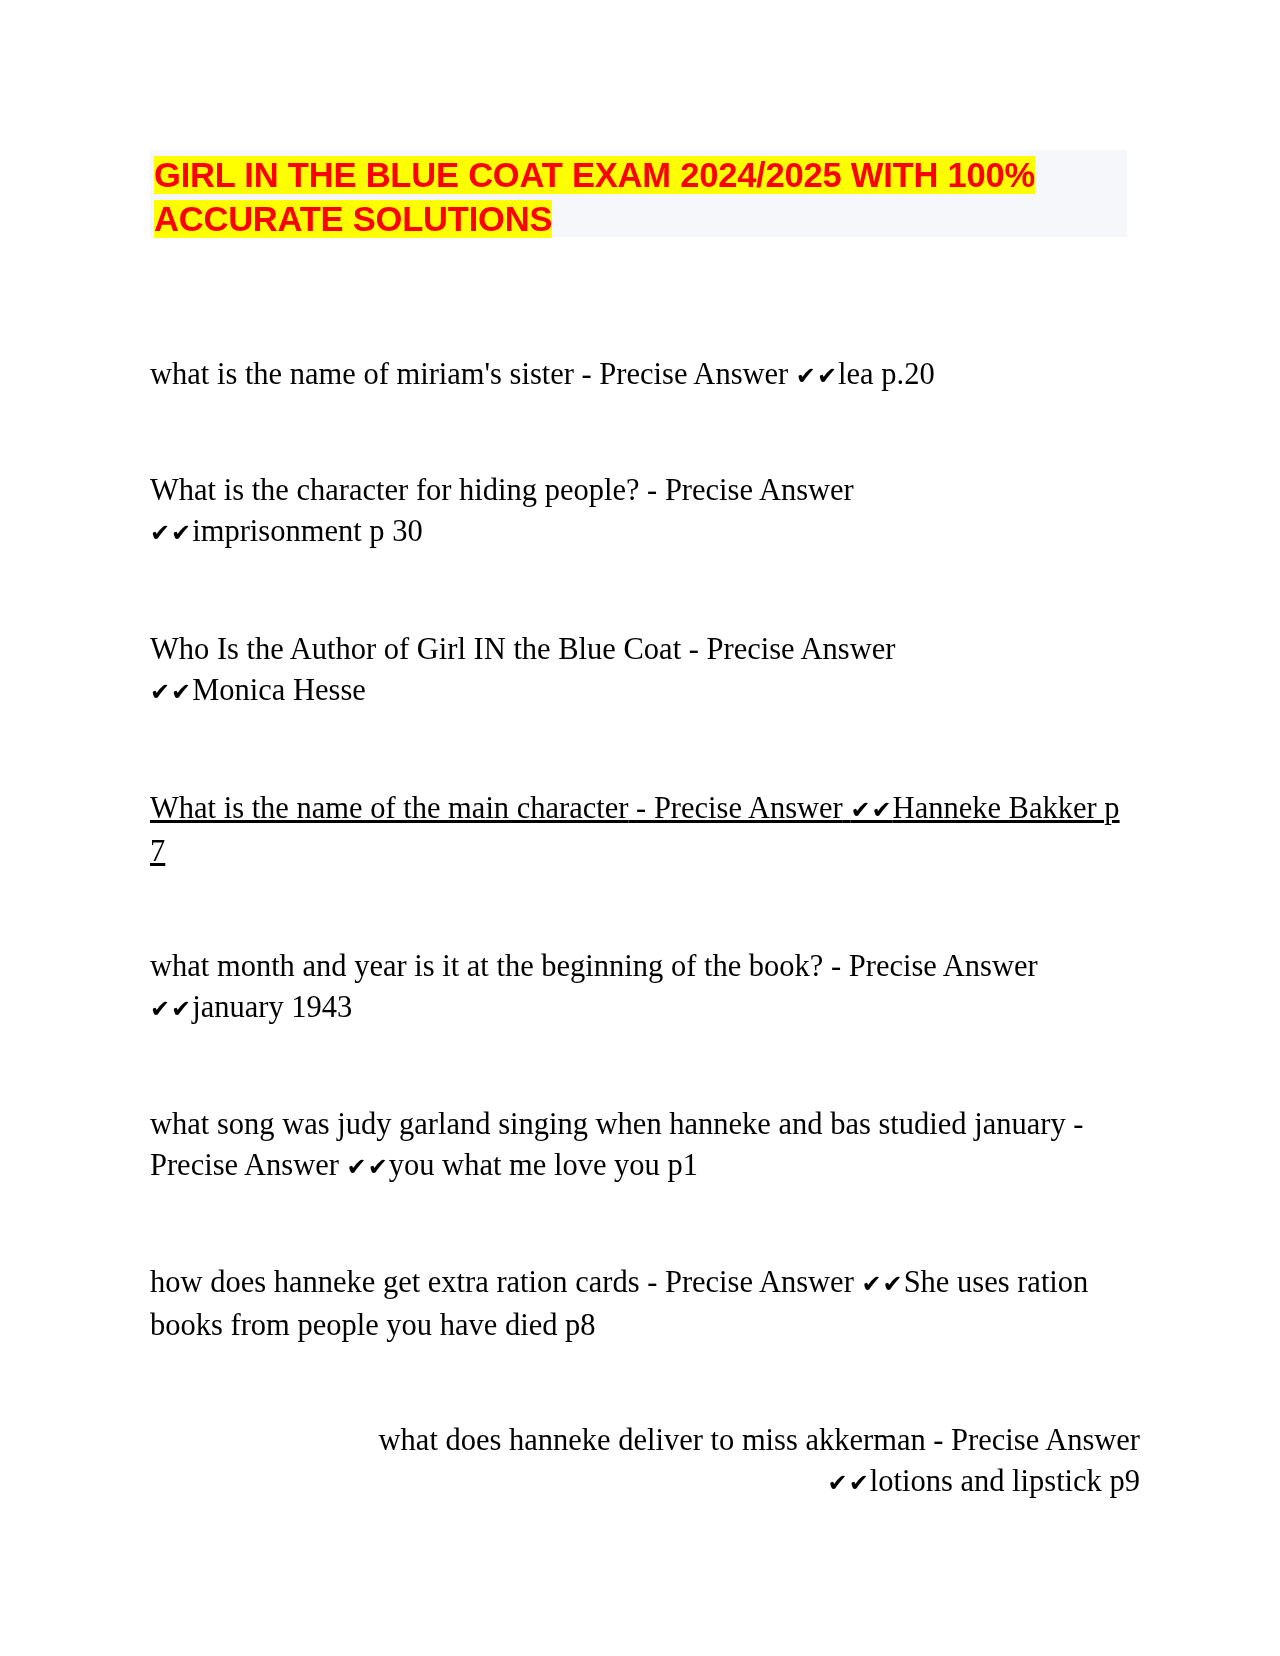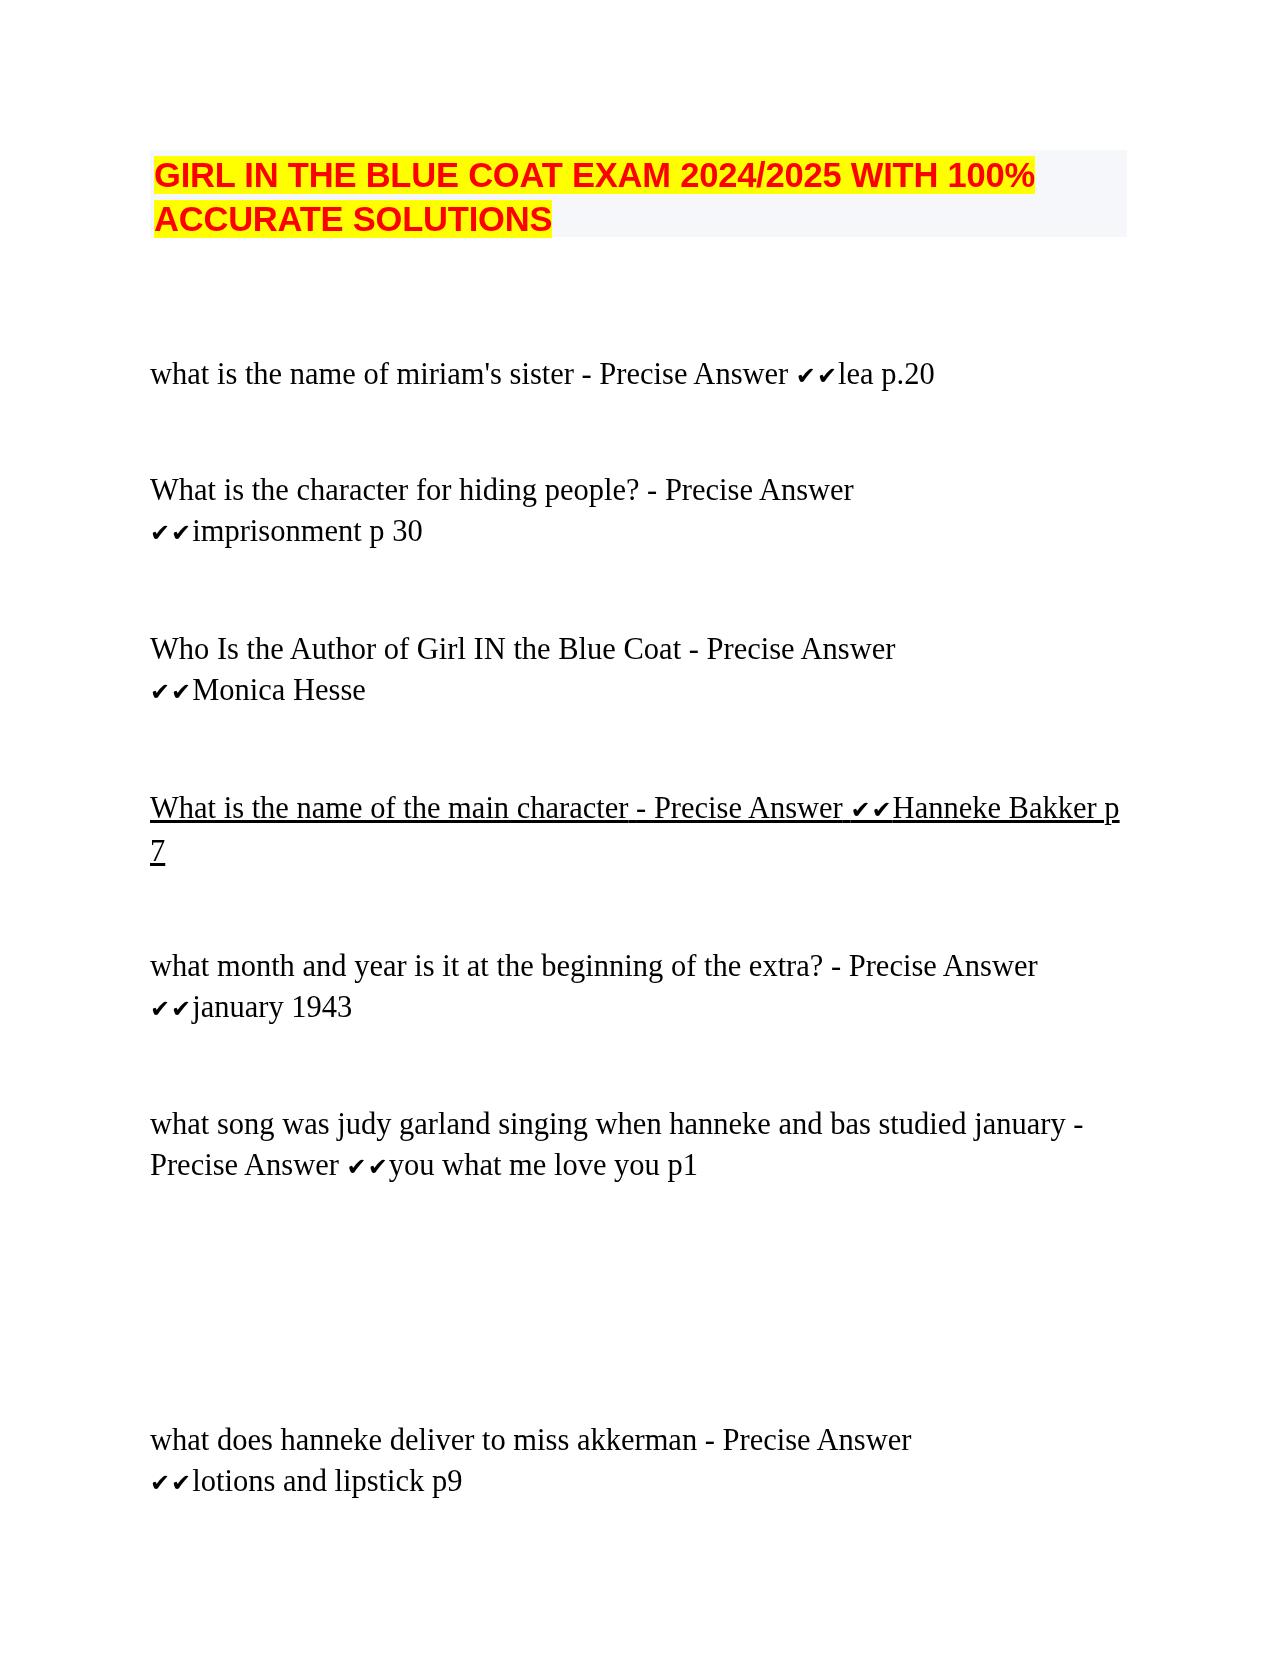--- a/index.html
+++ b/index.html
@@ -69,20 +69,21 @@
   </div>
 
   <p class="qa" style="top:354px;"><span>what is the name of miriam's sister</span> <span>- Precise Answer</span> <span class="check">✔✔</span><span>lea p.20</span></p>
 
   <p class="qa" style="top:470px;"><span>What is the character for hiding people?</span> <span>- Precise Answer</span><br><span class="check">✔✔</span><span>imprisonment p 30</span></p>
 
   <p class="qa" style="top:629px;"><span>Who Is the Author of Girl IN the Blue Coat</span> <span>- Precise Answer</span><br><span class="check">✔✔</span><span>Monica Hesse</span></p>
 
   <p class="qa" style="top:788px;text-decoration:underline;"><span>What is the name of the main character</span> <span>- Precise Answer</span> <span class="check">✔✔</span><span>Hanneke Bakker p 7</span></p>
 
-  <p class="qa" style="top:946px;"><span>what month and year is it at the beginning of the extra?</span> <span>- Precise Answer</span><br><span class="check">✔✔</span><span>january 1943</span></p>
+  <p class="qa" style="top:946px;"><span>what month and year is it at the beginning of the book?</span> <span>- Precise Answer</span><br><span class="check">✔✔</span><span>january 1943</span></p>
 
   <p class="qa" style="top:1104px;"><span>what song was judy garland singing when hanneke and bas studied january</span> <span>- Precise Answer</span> <span class="check">✔✔</span><span>you what me love you p1</span></p>
 
+  <p class="qa" style="top:1262px;"><span>how does hanneke get extra ration cards</span> <span>- Precise Answer</span> <span class="check">✔✔</span><span>She uses ration books from people you have died p8</span></p>
 
-  <p class="qa" style="top:1420px;"><span>what does hanneke deliver to miss akkerman</span> <span>- Precise Answer</span><br><span class="check">✔✔</span><span>lotions and lipstick p9</span></p>
+  <p class="qa" style="top:1420px;text-align:right;"><span>what does hanneke deliver to miss akkerman</span> <span>- Precise Answer</span><br><span class="check">✔✔</span><span>lotions and lipstick p9</span></p>
 
 </div>
 
 </body></html>

